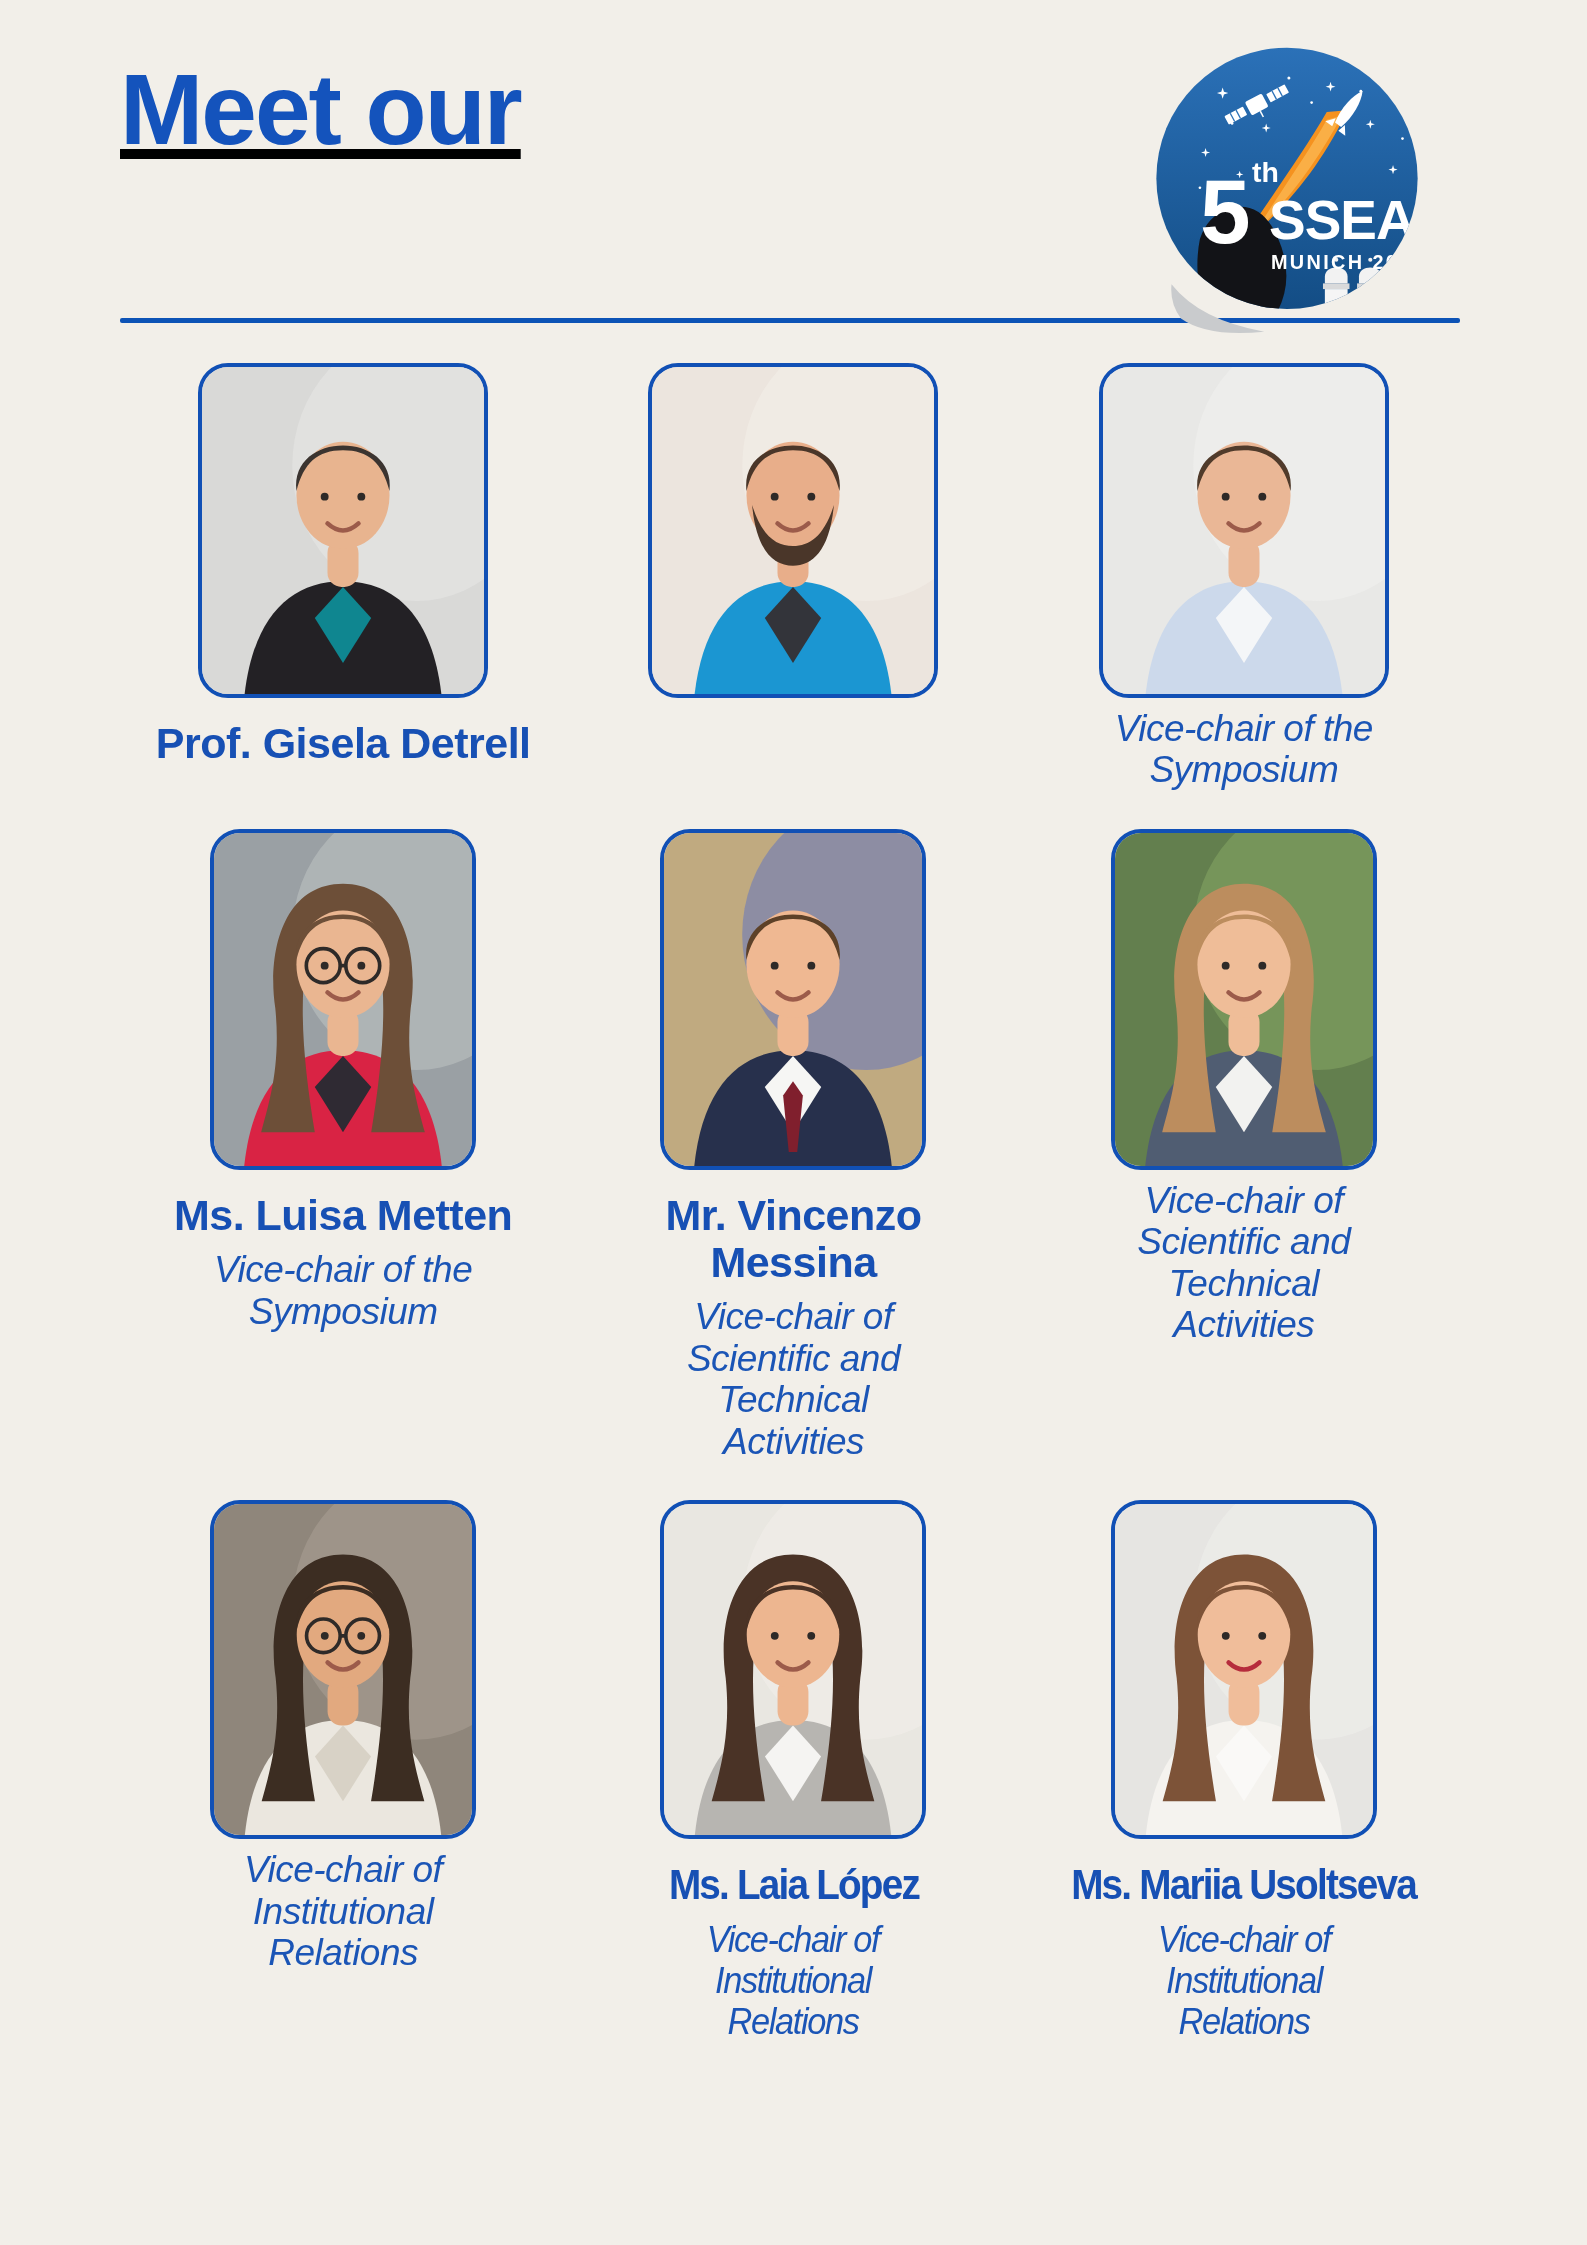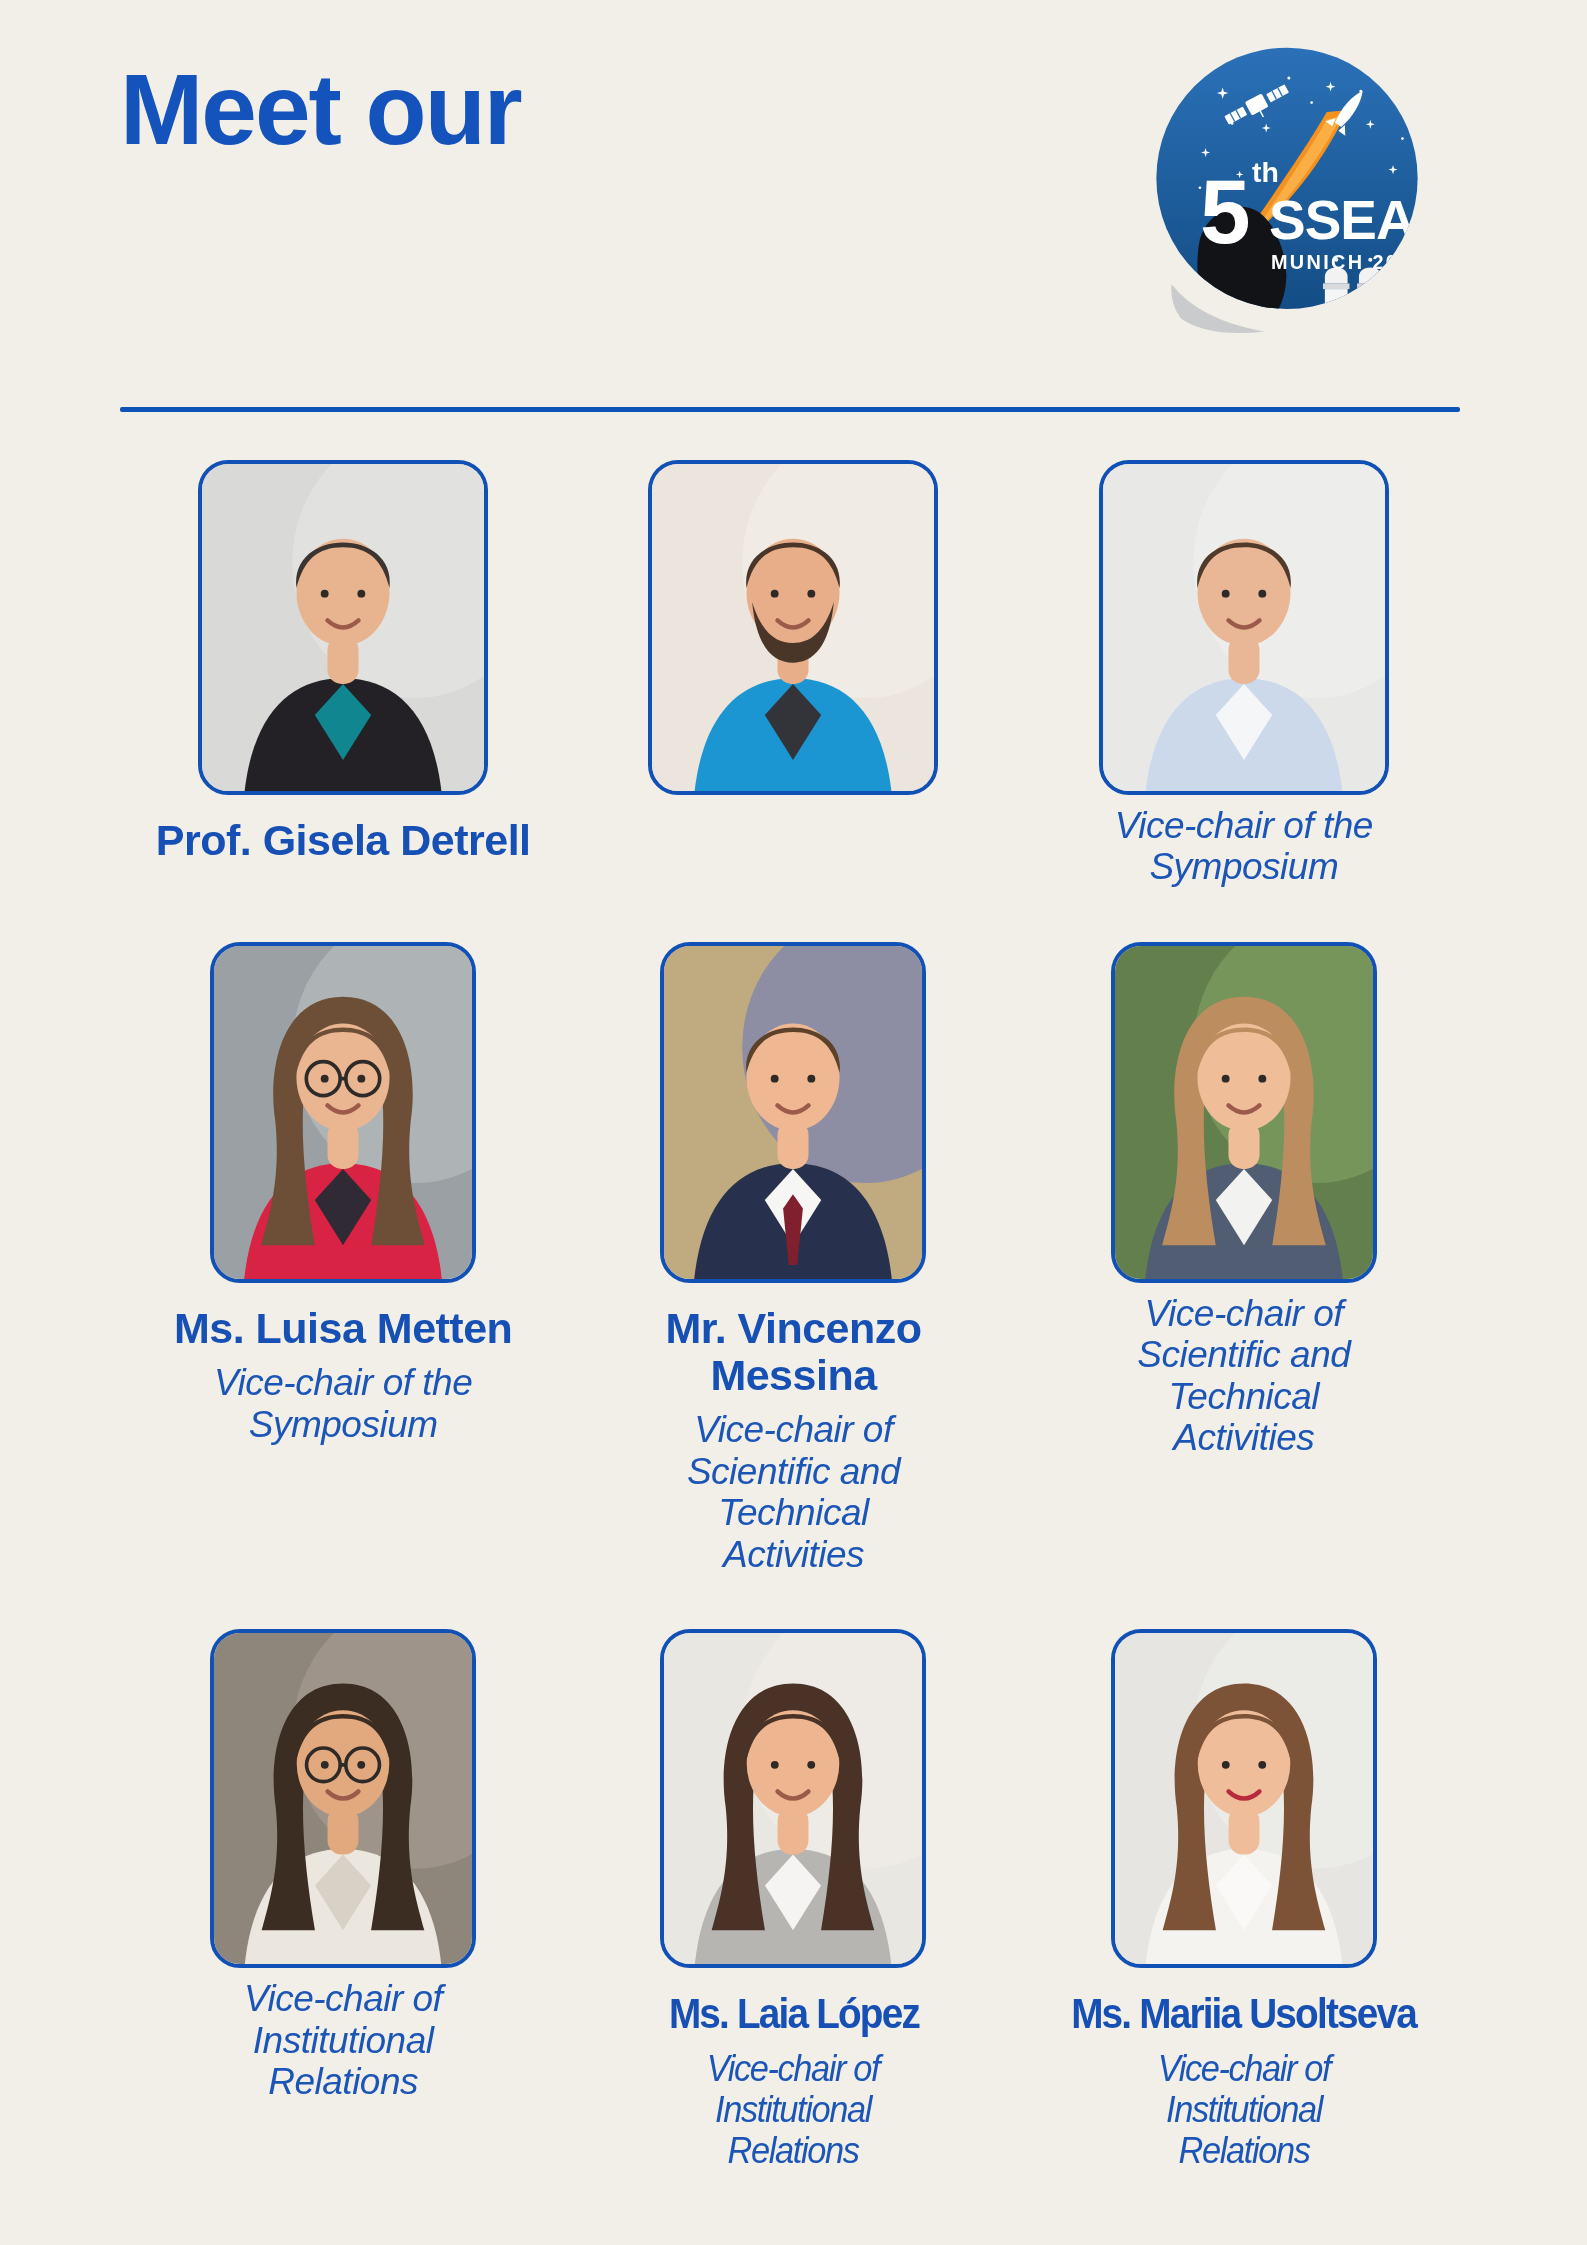--- a/index.html
+++ b/index.html
@@ -3,35 +3,35 @@
 <meta charset="utf-8">
 <style>
   html,body{margin:0;padding:0;}
   body{
     width:1587px;height:2245px;position:relative;overflow:hidden;
     background:#f2efe9;
     font-family:"Liberation Sans", sans-serif;
     -webkit-font-smoothing:antialiased;
   }
   
-  .header{position:relative;padding:46px 120px 0 120px;height:407px;box-sizing:border-box;}
+  .header{position:relative;padding:46px 120px 0 120px;height:318px;box-sizing:border-box;text-decoration:underline;}
   .title{
     color:#1453bc;font-weight:bold;font-size:100px;line-height:1.26;
     letter-spacing:-2px;margin:0;
   }
   .logo-wrap{position:absolute;top:34px;right:158px;width:284px;height:300px;}
   .logo-wrap svg{width:100%;height:100%;display:block;}
   .divider{height:5px;background:#0d53b6;margin:0 127px 0 120px;border-radius:2px;}
   
   .grid{
     margin:40px 118px 0 118px;
     display:grid;grid-template-columns:repeat(3,1fr);
     row-gap:38px;justify-items:center;text-align:center;
   }
-  .cell{margin:8px;}
+  .cell{margin:0;}
   .frame{
     margin:0 auto;border:4px solid #1150b5;border-radius:30px;overflow:hidden;
     background:#ddd;
   }
   .cell.row0 .frame{width:282px;height:327px;}
   .cell.row1 .frame{width:258px;height:333px;}
   .cell.row2 .frame{width:258px;height:331px;}
   .frame svg{width:100%;height:100%;display:block;}
   .name{
     margin:22px auto 0 auto;max-width:400px;

